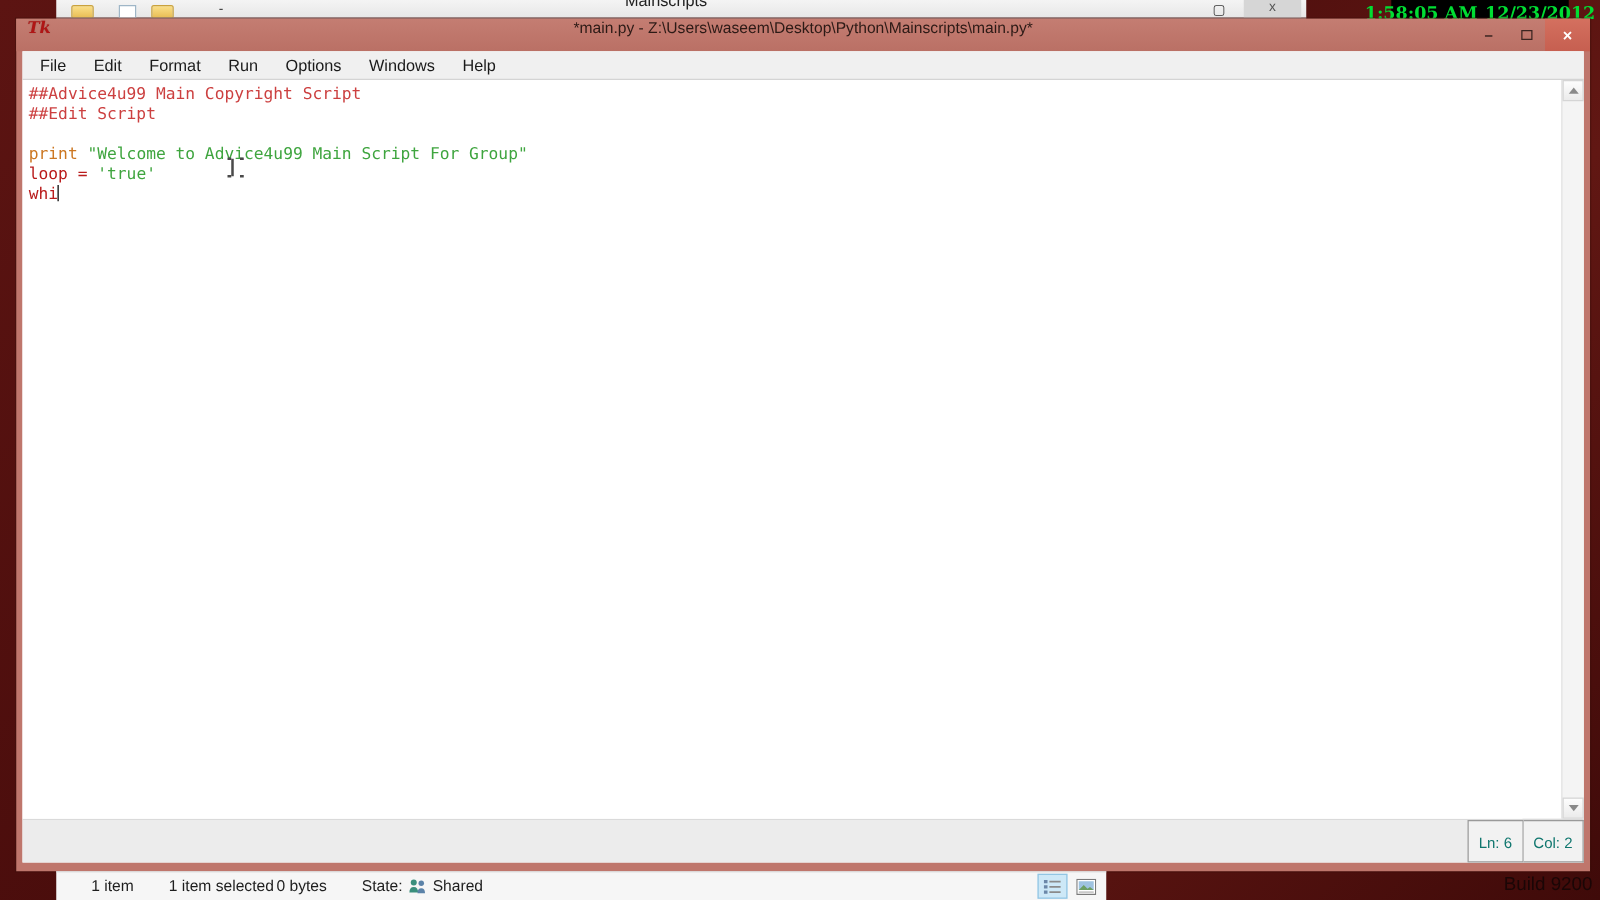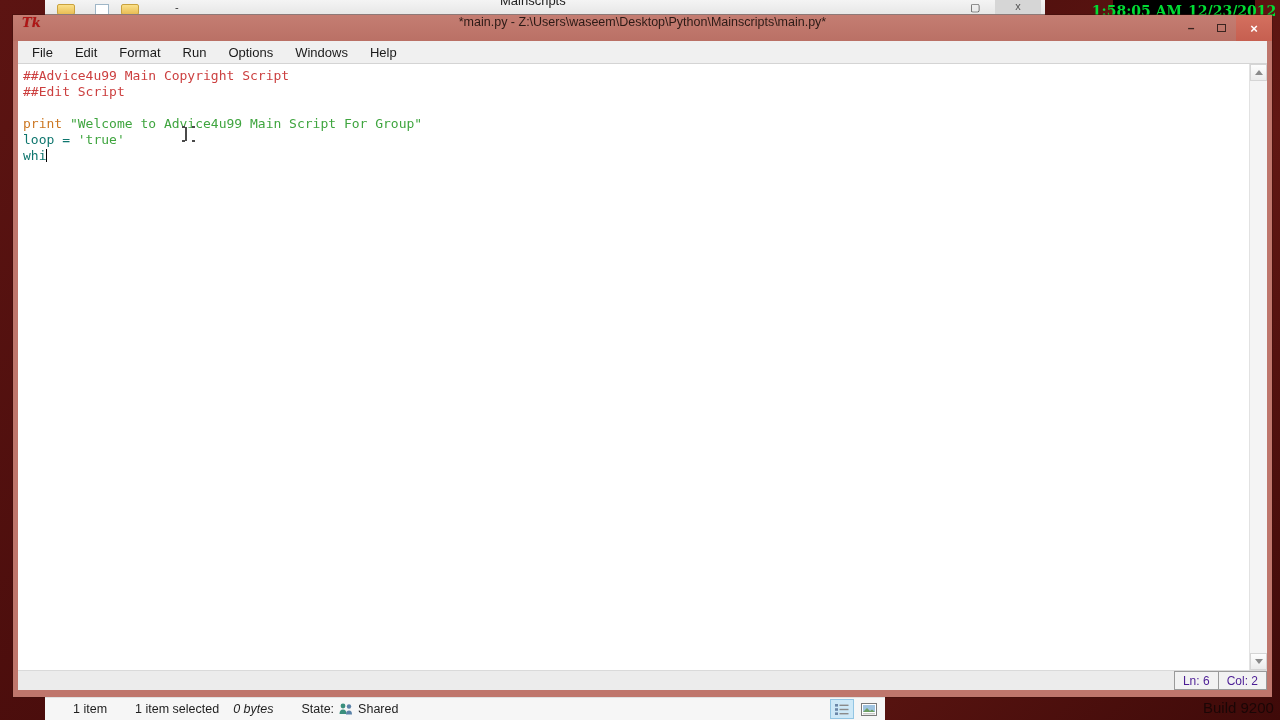--- a/index.html
+++ b/index.html
@@ -92,21 +92,21 @@
     flex:1; position:relative; background:#fff; overflow:hidden;
     font-family:"DejaVu Sans Mono","Liberation Mono",monospace;
     font-size:13px; line-height:16px;
     padding:4px 0 0 5px;
     color:#222;
   }
   .code-line { height:16px; white-space:pre; }
   .seg-comment { color:#cc4040; }
   .seg-keyword { color:#cc7722; }
   .seg-string  { color:#3fa53f; }
-  .seg-plain   { color:#0f766e; }
+  .seg-plain   { color:#b91c1c; }
   .caret { display:inline-block; width:1px; height:13px; background:#000;
     vertical-align:-2px; }
 
   
   .ibeam { position:absolute; left:162px; top:62px; width:11px; height:16px; }
   .ibeam::before, .ibeam::after {
     content:""; position:absolute; left:2px; width:7px; height:2px;
     border-left:3px solid #4a4a4a; border-right:3px solid #4a4a4a;
   }
   .ibeam::before { top:0; }
@@ -118,40 +118,40 @@
     display:flex; flex-direction:column; justify-content:space-between;
   }
   .sb-btn {
     height:17px; background:linear-gradient(#fdfdfd,#ebebeb);
     border:1px solid #d5d5d5; display:flex; align-items:center; justify-content:center;
   }
   .sb-arrow-up { width:0; height:0; border-left:4px solid transparent; border-right:4px solid transparent; border-bottom:5px solid #8a8a8a; }
   .sb-arrow-down { width:0; height:0; border-left:4px solid transparent; border-right:4px solid transparent; border-top:5px solid #8a8a8a; }
 
   .statusbar {
-    height:20px; background:#ececec; border-top:1px solid #dadada;
+    height:35px; background:#ececec; border-top:1px solid #dadada;
     display:flex; justify-content:flex-end; align-items:stretch;
-    font-size:12px; color:#4c1d95;
+    font-size:12px; color:#0f766e;
   }
   .status-cell {
     border:1px solid #9a9a9a; background:#f2f2f2;
     padding:1px 8px 0 8px; display:flex; align-items:center;
   }
   .status-cell + .status-cell { border-left:none; }
 
   
   .explorer-statusbar {
     position:absolute; left:45px; top:697px; width:840px; height:23px;
     background:#f6f6f6; border-top:1px solid #e0e0e0;
     display:flex; align-items:center;
     font-size:12.5px; color:#1e1e1e;
   }
   .esb-text { margin-left:28px; }
   .esb-group { display:flex; align-items:center; margin-left:28px; gap:4px; }
-  .esb-sub { margin-left:14px;font-style:italic; }
+  .esb-sub { margin-left:2px; }
   .esb-right { position:absolute; right:4px; top:1px; display:flex; gap:3px; }
   .view-btn { width:24px; height:20px; display:flex; align-items:center; justify-content:center;
     border:1px solid transparent; }
   .view-btn.selected { background:#cde8f7; border-color:#92c5e3; }
 
   
   .watermark {
     position:absolute; left:1203px; top:699px;
     font-size:15px; color:rgba(15,5,5,.78);
     white-space:nowrap;

